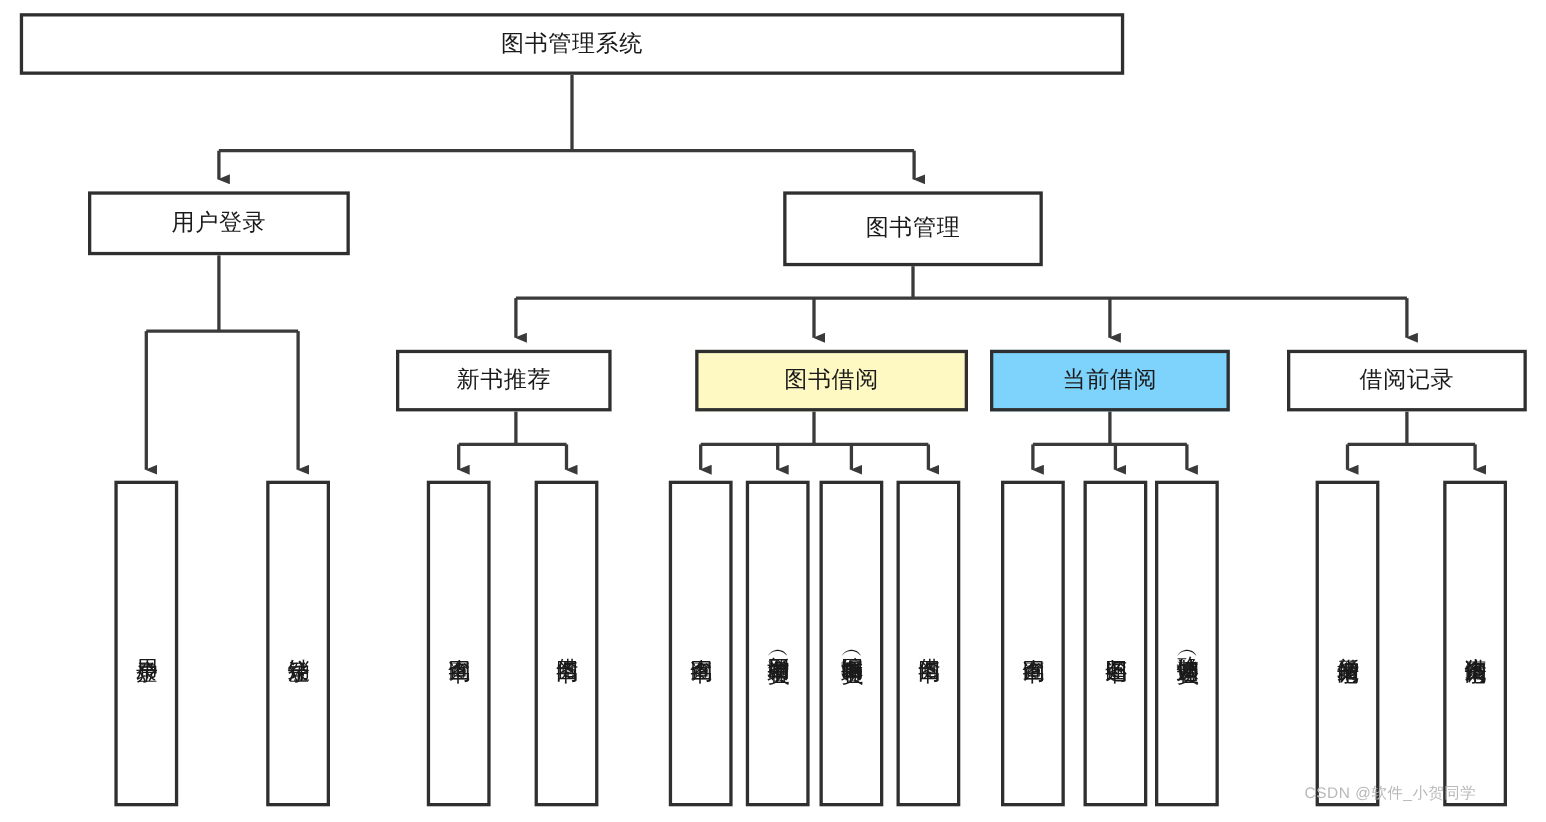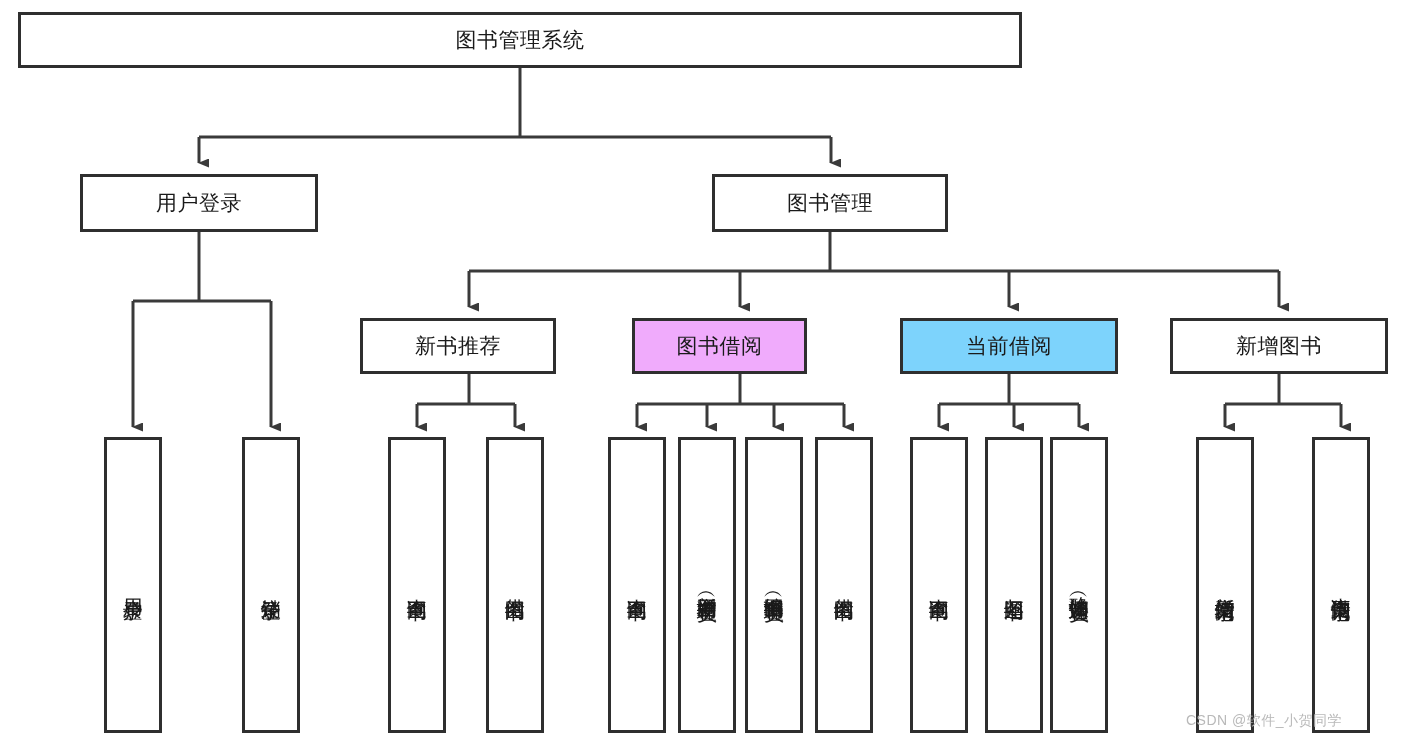--- a/index.html
+++ b/index.html
@@ -124,35 +124,35 @@
     </g>
   </svg>
 
   <div class="node node-h" style="left: 18px; top: 12px; width: 1004px; height: 56px; border-color: rgb(47, 47, 47); background: rgb(255, 255, 255); color: rgb(26, 26, 26);">
     <span class="node-label">图书管理系统</span>
   </div>
 
   <div class="node node-h" style="left: 80px; top: 174px; width: 238px; height: 58px; border-color: rgb(47, 47, 47); background: rgb(255, 255, 255); color: rgb(26, 26, 26);">
     <span class="node-label">用户登录</span>
   </div>
-  <div class="node node-h" style="left: 712px; top: 174px; width: 236px; height: 58px; border-color: rgb(47, 47, 47); background: rgb(255, 255, 255); color: rgb(26, 26, 26);">
+  <div class="node node-h" style="left: 712px; top: 174px; width: 236px; height: 68px; border-color: rgb(47, 47, 47); background: rgb(255, 255, 255); color: rgb(26, 26, 26);">
     <span class="node-label">图书管理</span>
   </div>
 
   <div class="node node-h" style="left: 360px; top: 318px; width: 196px; height: 56px; border-color: rgb(47, 47, 47); background: rgb(255, 255, 255); color: rgb(26, 26, 26);">
     <span class="node-label">新书推荐</span>
   </div>
-  <div class="node node-h" style="left: 632px; top: 318px; width: 175px; height: 56px; border-color: rgb(47, 47, 47); background: #f0abfc; color: rgb(26, 26, 26);">
+  <div class="node node-h" style="left: 632px; top: 318px; width: 248px; height: 56px; border-color: rgb(47, 47, 47); background: #fef9c3; color: rgb(26, 26, 26);">
     <span class="node-label">图书借阅</span>
   </div>
   <div class="node node-h" style="left: 900px; top: 318px; width: 218px; height: 56px; border-color: rgb(47, 47, 47); background: #7dd3fc; color: rgb(26, 26, 26);">
     <span class="node-label">当前借阅</span>
   </div>
   <div class="node node-h" style="left: 1170px; top: 318px; width: 218px; height: 56px; border-color: rgb(47, 47, 47); background: rgb(255, 255, 255); color: rgb(26, 26, 26);">
-    <span class="node-label">新增图书</span>
+    <span class="node-label">借阅记录</span>
   </div>
 
   <div class="node node-v" style="left: 104px; top: 437px; width: 58px; height: 296px; border-color: rgb(47, 47, 47); background: rgb(255, 255, 255); color: rgb(26, 26, 26);">
     <span class="node-label">用户登录</span>
   </div>
   <div class="node node-v" style="left: 242px; top: 437px; width: 58px; height: 296px; border-color: rgb(47, 47, 47); background: rgb(255, 255, 255); color: rgb(26, 26, 26);">
     <span class="node-label">注销登录</span>
   </div>
   <div class="node node-v" style="left: 388px; top: 437px; width: 58px; height: 296px; border-color: rgb(47, 47, 47); background: rgb(255, 255, 255); color: rgb(26, 26, 26);">
     <span class="node-label">查询图书</span>

